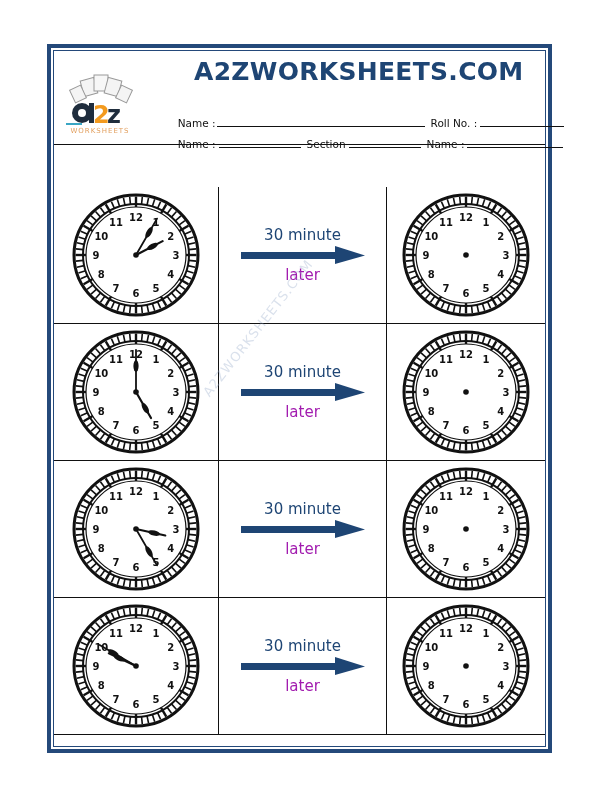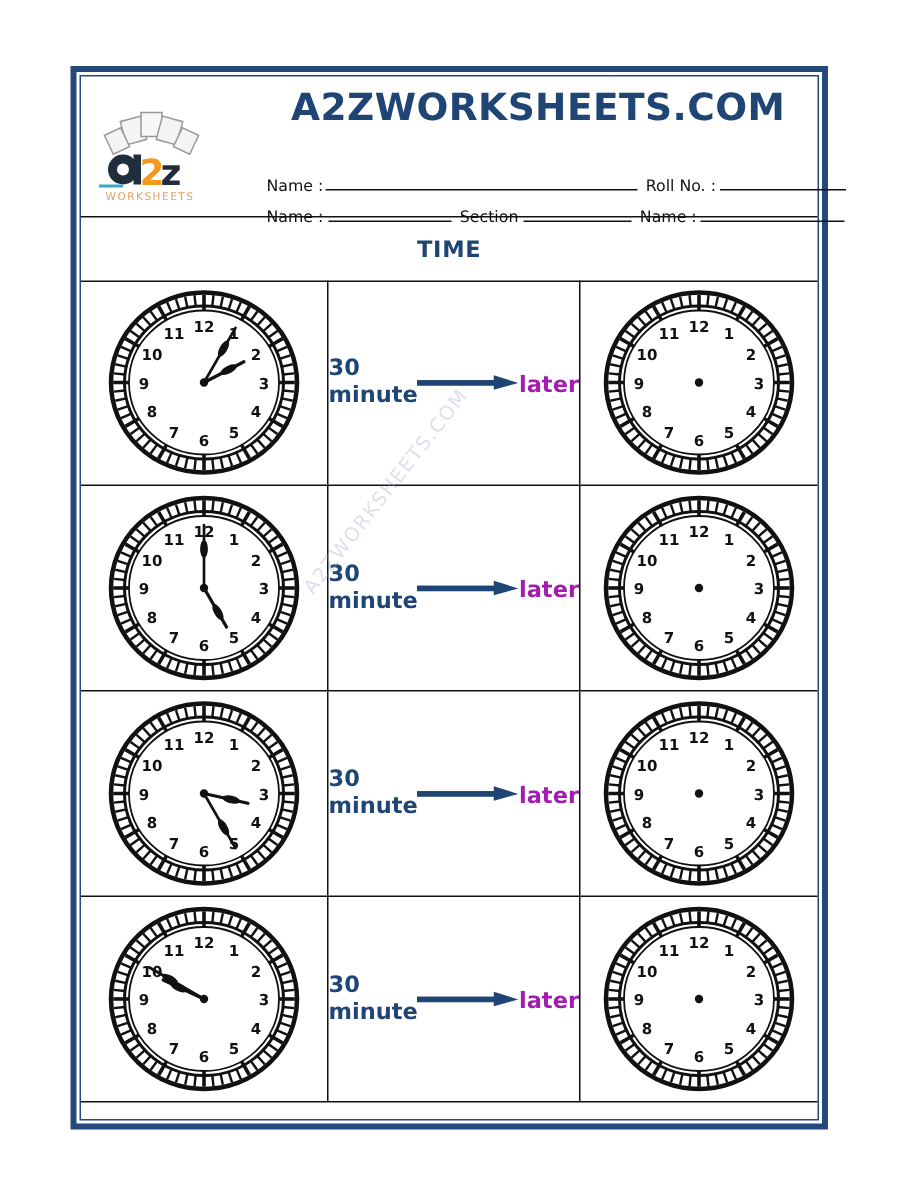--- a/index.html
+++ b/index.html
@@ -12,21 +12,21 @@
   .field-row { position: absolute; left: 97px; font-size: 10.5px; color: #111; font-family: "DejaVu Sans", sans-serif; white-space: pre; text-align: center; }
   .row1 { top: 53px; }
   .row2 { top: 74px; }
   .blank { display: inline-block; border-bottom: 1px solid #111; height: 10px; vertical-align: baseline; margin-left: 3px; margin-right: 6px; }
   .title-row { position: absolute; left: 0; top: 93px; width: 100%; height: 43px; border-bottom: 1.5px solid #111; display: flex; align-items: center; justify-content: center; }
   .title-row span { font-weight: bold; font-size: 15px; color: #1e4574; letter-spacing: 0.5px; }
   .grid { position: absolute; left: 0; top: 136px; width: 100%; }
   .q-row { position: relative; height: 137px; border-bottom: 1.5px solid #111; box-sizing: border-box; display: flex; }
   .cell { position: relative; box-sizing: border-box; height: 100%; display: flex; align-items: center; justify-content: center; }
   .cell-left { width: 165px; border-right: 1.5px solid #111; }
-  .cell-mid { width: 168px; border-right: 1.5px solid #111; flex-direction: row; font-weight: bold; }
+  .cell-mid { width: 168px; border-right: 1.5px solid #111; flex-direction: column; }
   .cell-right { flex: 1; }
   .mid-top { font-size: 15px; color: #1e4574; margin-bottom: 2px; }
   .mid-bottom { font-size: 15px; color: #a21caf; margin-top: 2px; }
   .arrow { width: 124px; height: 18px; }
   .footer-row { position: absolute; left: 0; top: 684px; width: 100%; height: 17px; }
   .watermark { position: absolute; left: 200px; top: 390px; transform: rotate(-52deg); transform-origin: left top; font-size: 13px; color: rgba(150,170,200,0.35); letter-spacing: 1px; pointer-events: none; white-space: nowrap; }
   svg text { font-family: "DejaVu Sans", sans-serif; }
 </style>
 </head>
 <body>
@@ -55,23 +55,20 @@
       <div class="site-title">A2ZWORKSHEETS.COM</div>
 
       <div class="field-row row1">
         <span>Name :</span><span class="blank" style="width:208px;margin-left:1px"></span><span>Roll No. :</span><span class="blank" style="width:84px"></span>
       </div>
       <div class="field-row row2">
         <span>Name :</span><span class="blank" style="width:82px"></span><span>Section</span><span class="blank" style="width:72px"></span><span>Name :</span><span class="blank" style="width:96px"></span>
       </div>
     </div>
 
-    <div class="title-row">
-      <span>TIME</span>
-    </div>
 
     <div class="grid">
       <div class="q-row">
         <div class="cell cell-left">
             <svg class="clock" width="132" height="128">
               <g>
                 <ellipse cx="66" cy="64" rx="62" ry="60" fill="#fff" stroke="#111" stroke-width="3"></ellipse>
                 <ellipse cx="66" cy="64" rx="53" ry="51" fill="none" stroke="#111" stroke-width="2"></ellipse>
                 <ellipse cx="66" cy="64" rx="50" ry="48" fill="none" stroke="#111" stroke-width="1.2"></ellipse>
                 <line x1="66" y1="5.5" x2="66" y2="16" stroke="#111" stroke-width="2.4"></line>

